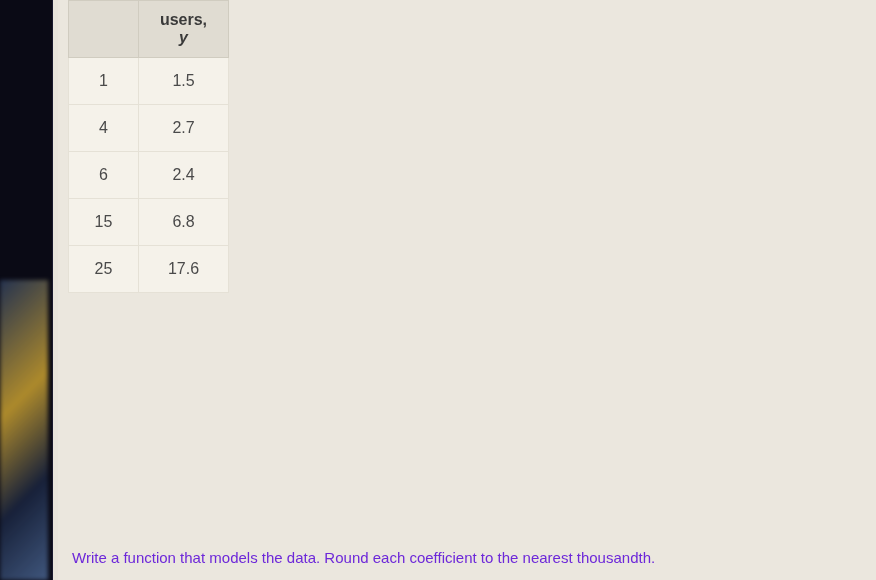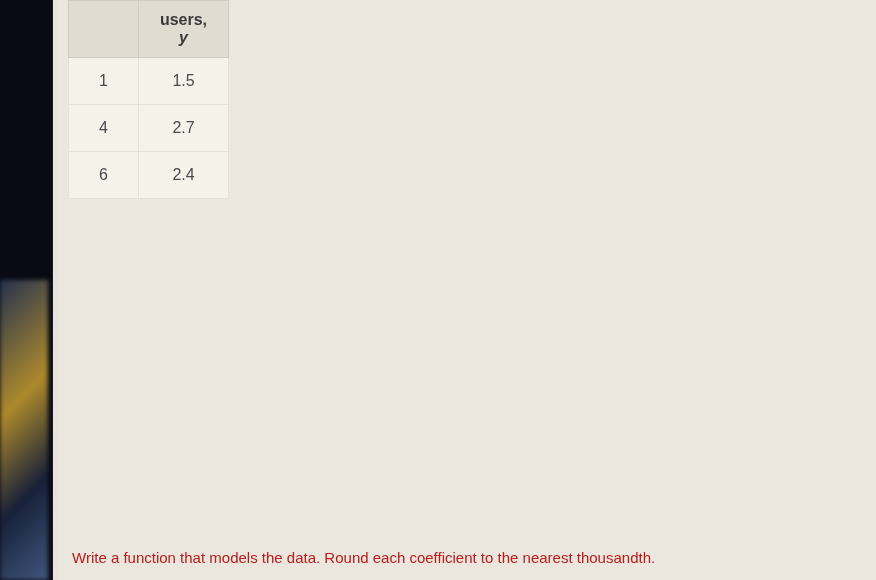--- a/index.html
+++ b/index.html
@@ -78,21 +78,21 @@
     td.xcol {
       width: 70px;
     }
     td.ycol {
       width: 90px;
     }
     .prompt {
       position: absolute;
       bottom: 14px;
       left: 72px;
-      color: #b91c1c;
+      color: #6d28d9;
       font-size: 15px;
     }
   </style>
 </head>
 <body>
 
 <div class="left-edge">
   <div class="left-accent"></div>
 </div>
 
@@ -113,18 +113,26 @@
           <td class="ycol">1.5</td>
         </tr>
         <tr>
           <td class="xcol">4</td>
           <td class="ycol">2.7</td>
         </tr>
         <tr>
           <td class="xcol">6</td>
           <td class="ycol">2.4</td>
         </tr>
+        <tr>
+          <td class="xcol">15</td>
+          <td class="ycol">6.8</td>
+        </tr>
+        <tr>
+          <td class="xcol">25</td>
+          <td class="ycol">17.6</td>
+        </tr>
       </tbody>
     </table>
   </div>
 </div>
 
 <div class="prompt">Write a function that models the data. Round each coefficient to the nearest thousandth.</div>
 
 </body></html>

